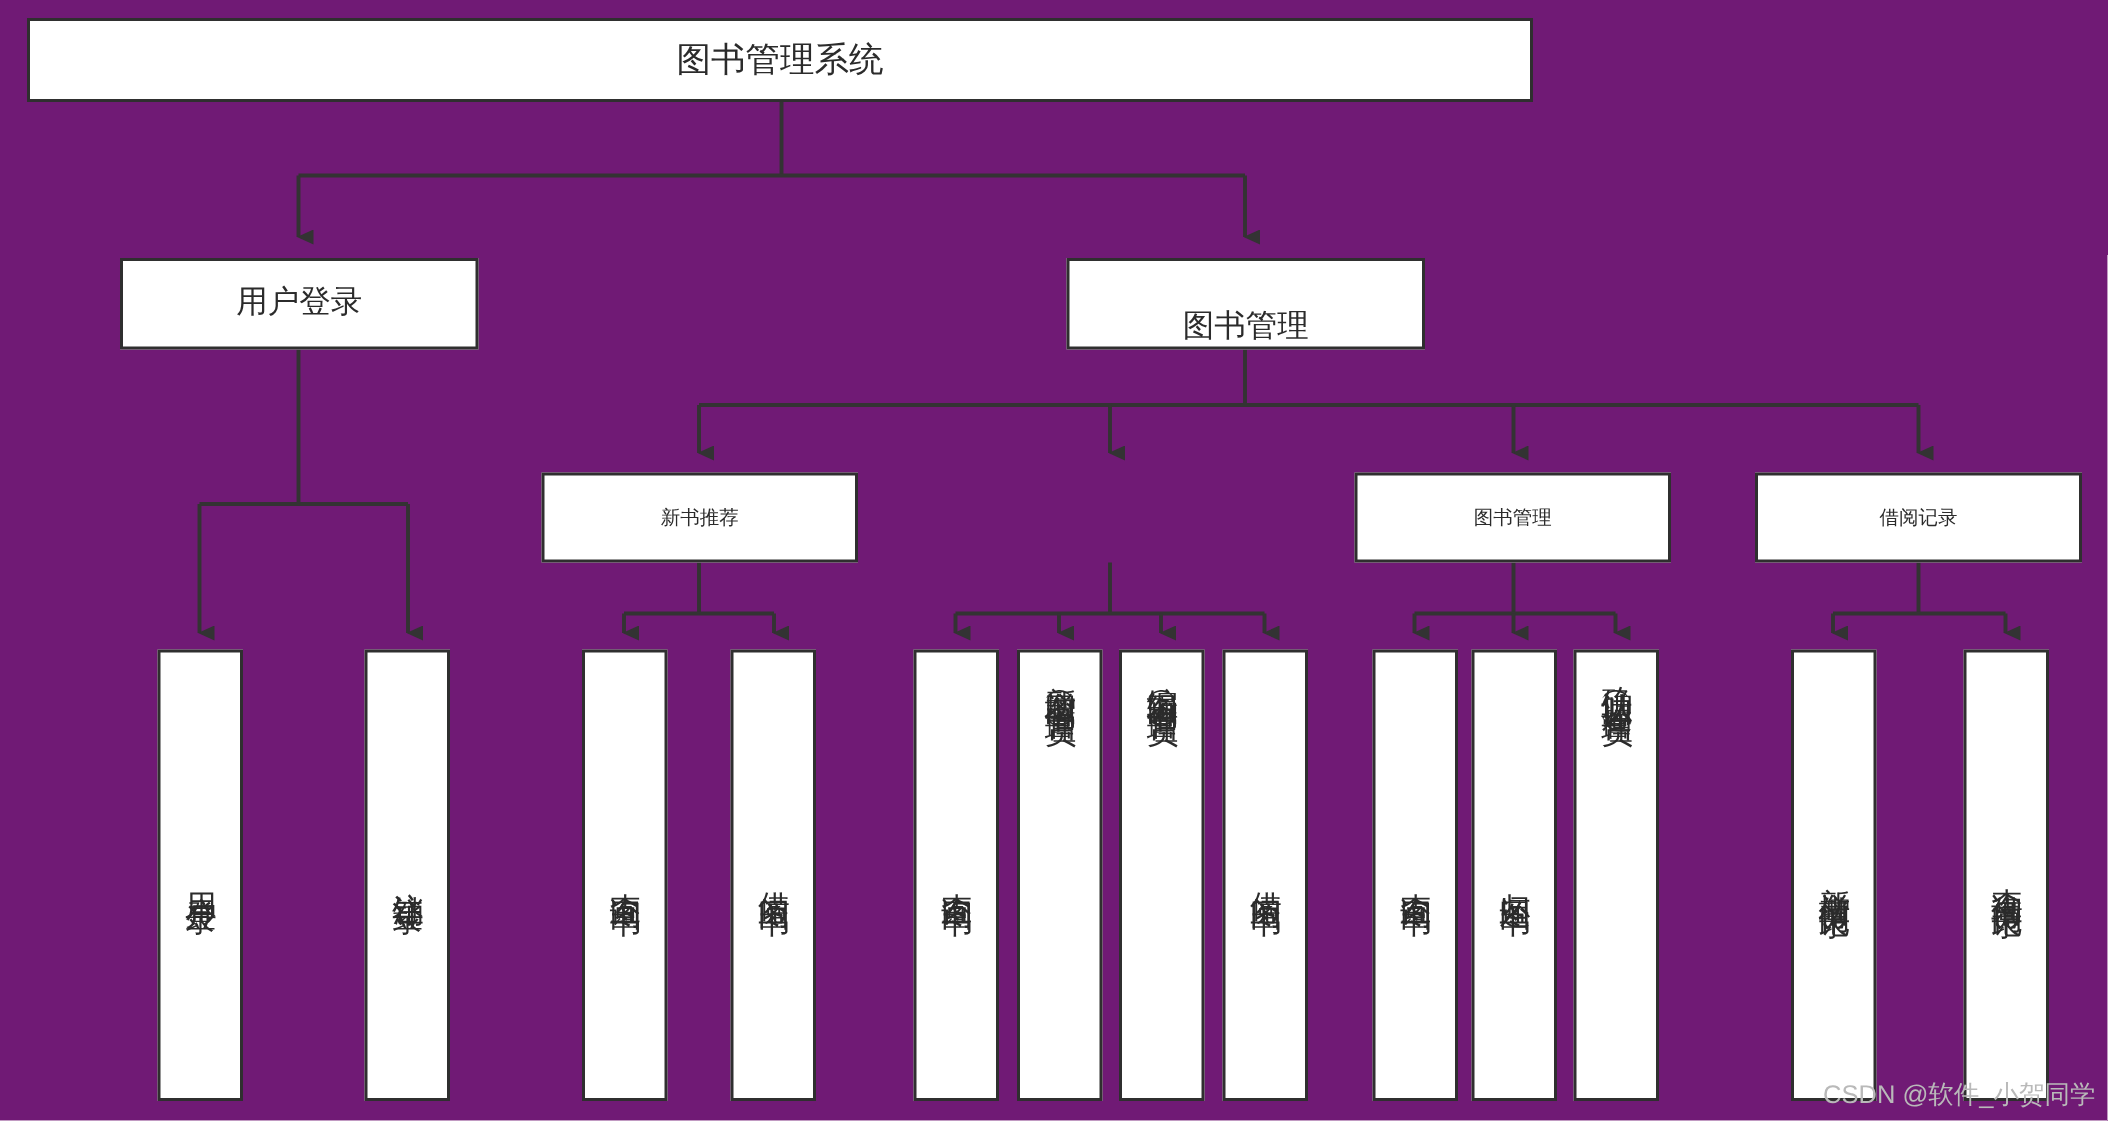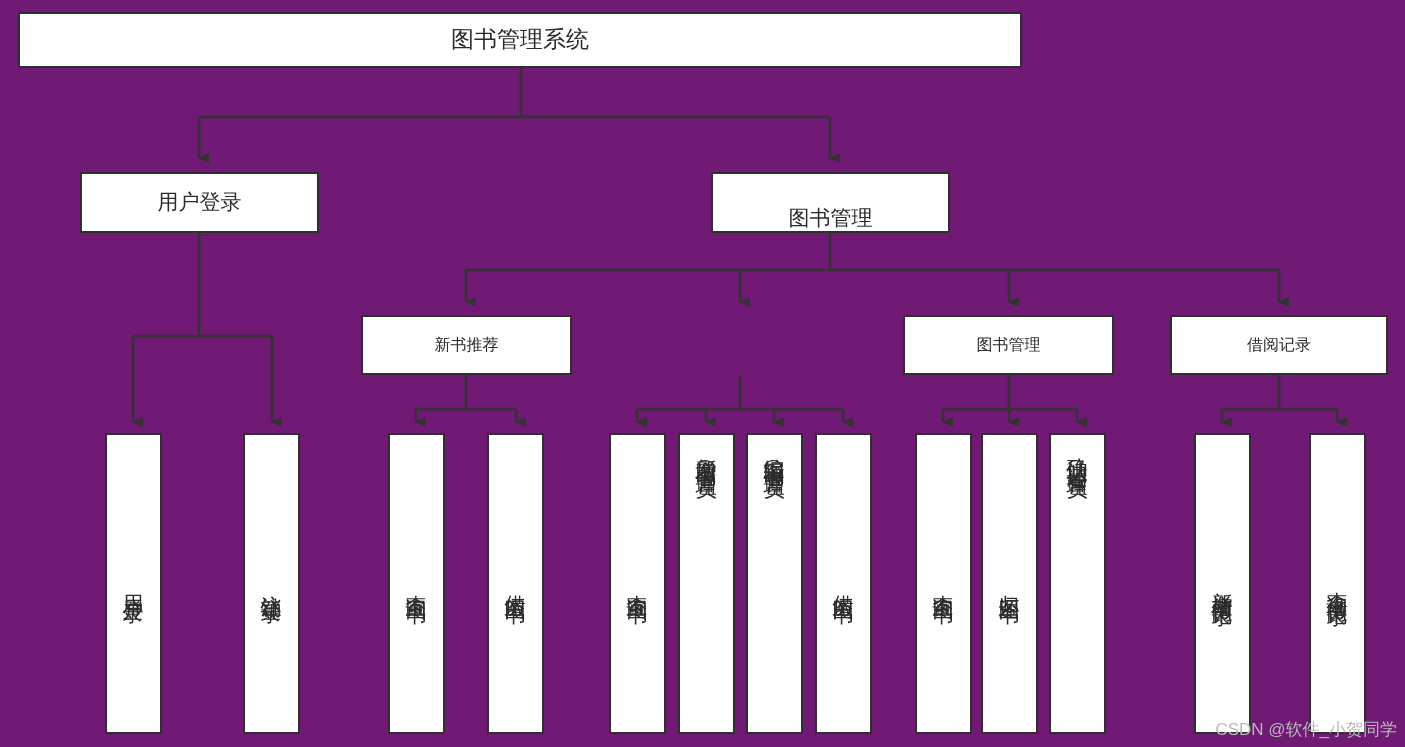--- a/index.html
+++ b/index.html
@@ -31,21 +31,21 @@
     z-index:2;
   }
   .node .lbl{
     color:#2b2b2b;
     line-height:1.18;
     white-space:nowrap;
   }
   .node.root{ }
   .node.root .lbl{ font-size:23px; }
   .node.level1 .lbl{ font-size:21px; }
-  .node.level2 .lbl{ font-size:16px; }
+  .node.level2 .lbl{ font-size:13px; }
 
   
   .node.leaf{
     align-items:flex-start;
     justify-content:center;
     padding-top:6px;
   }
   .node.leaf.centered{
     align-items:center;
     padding-top:0;

